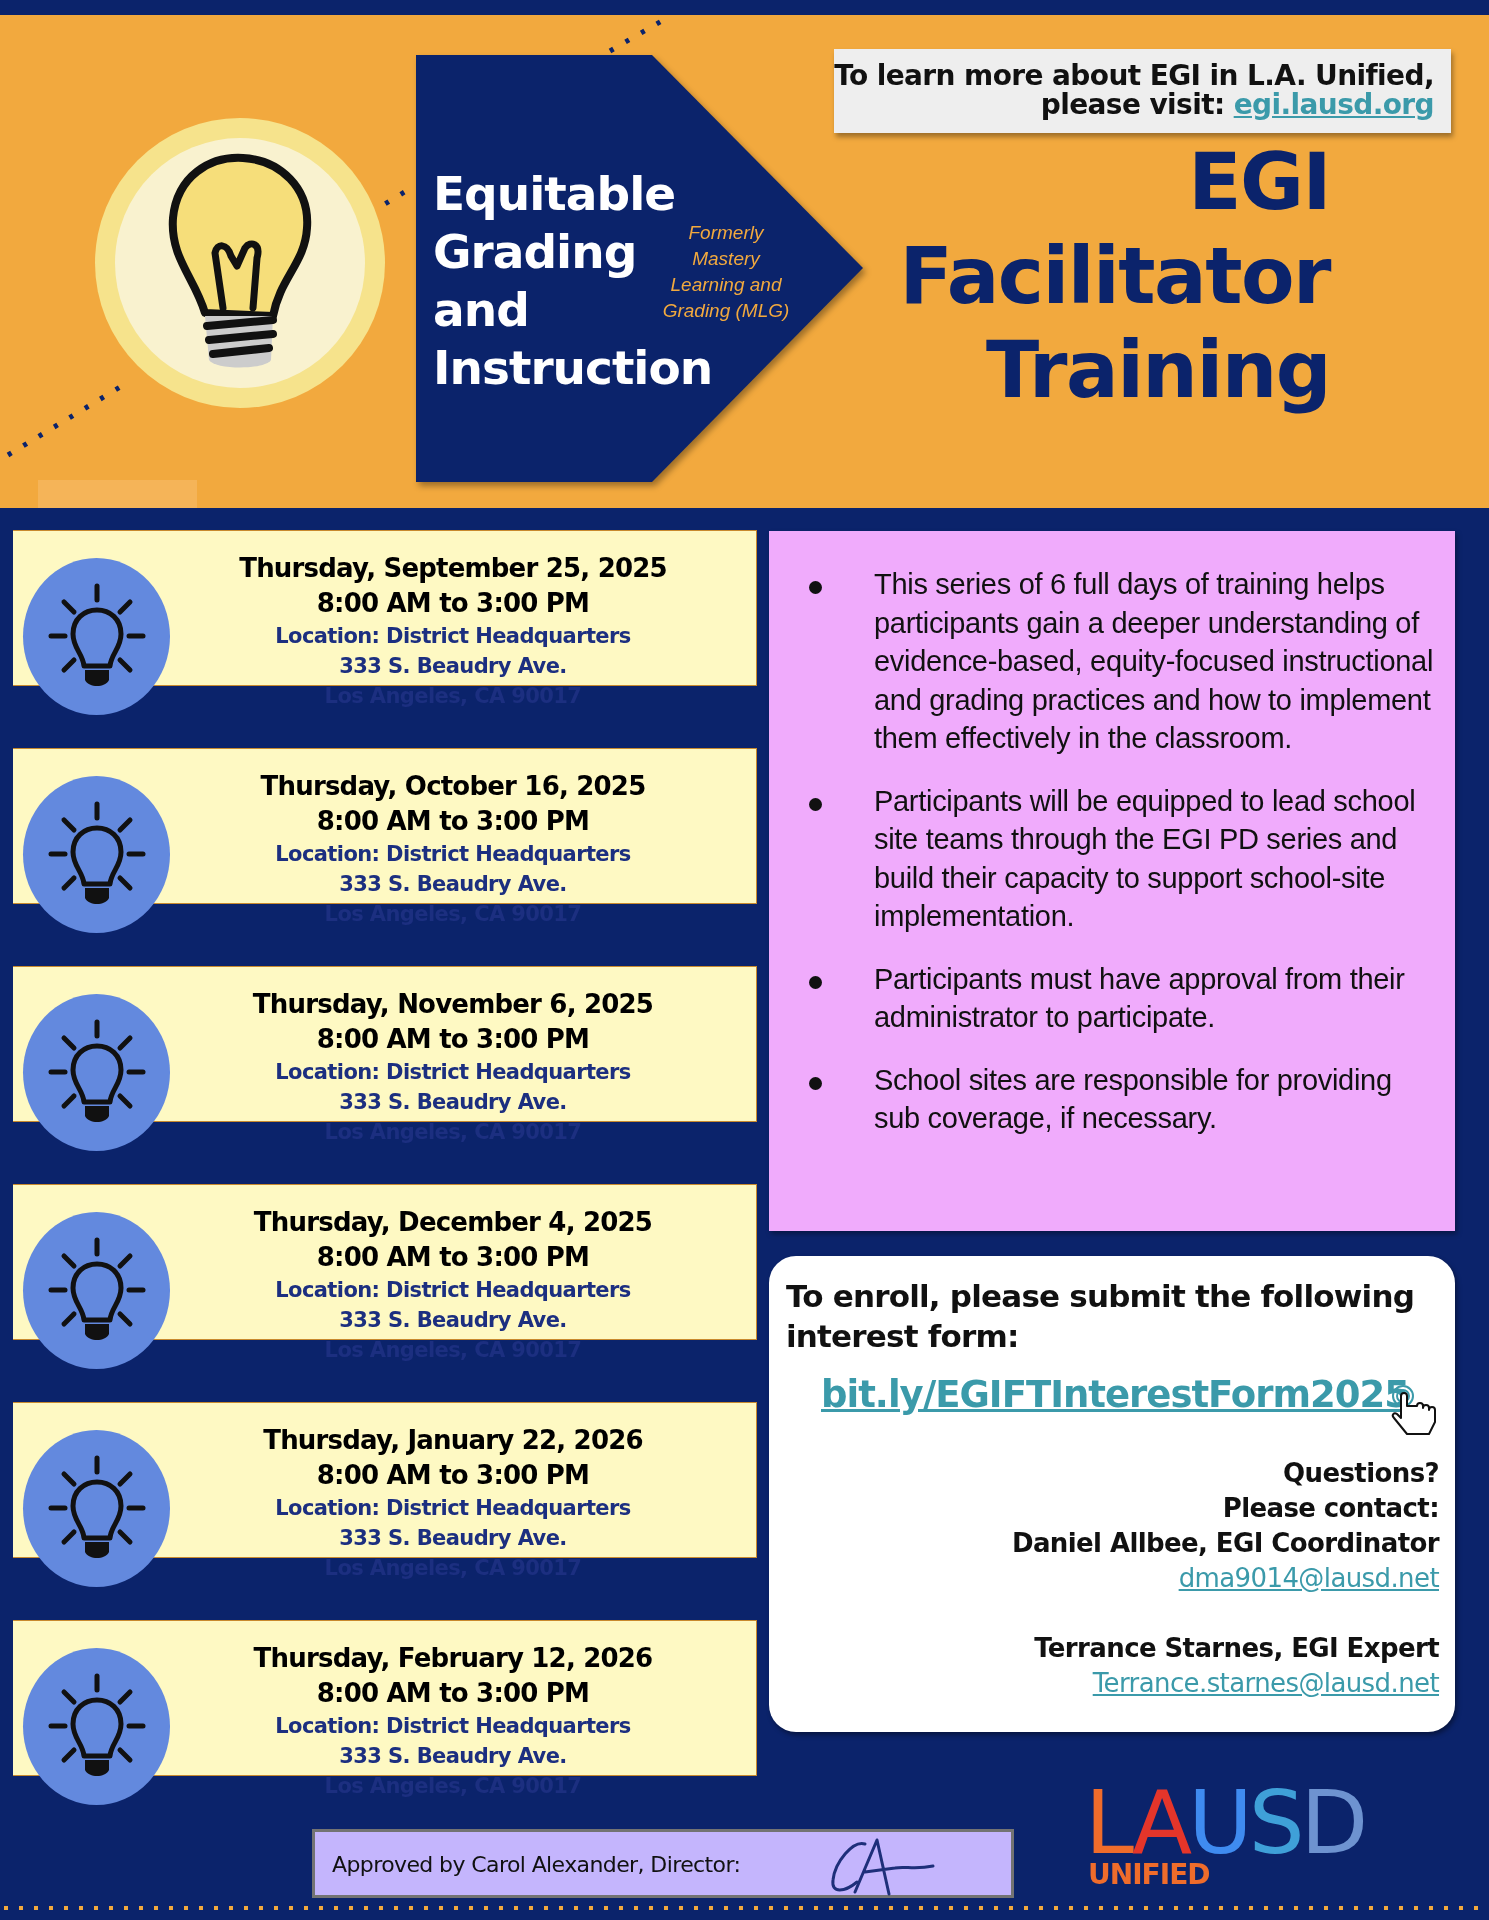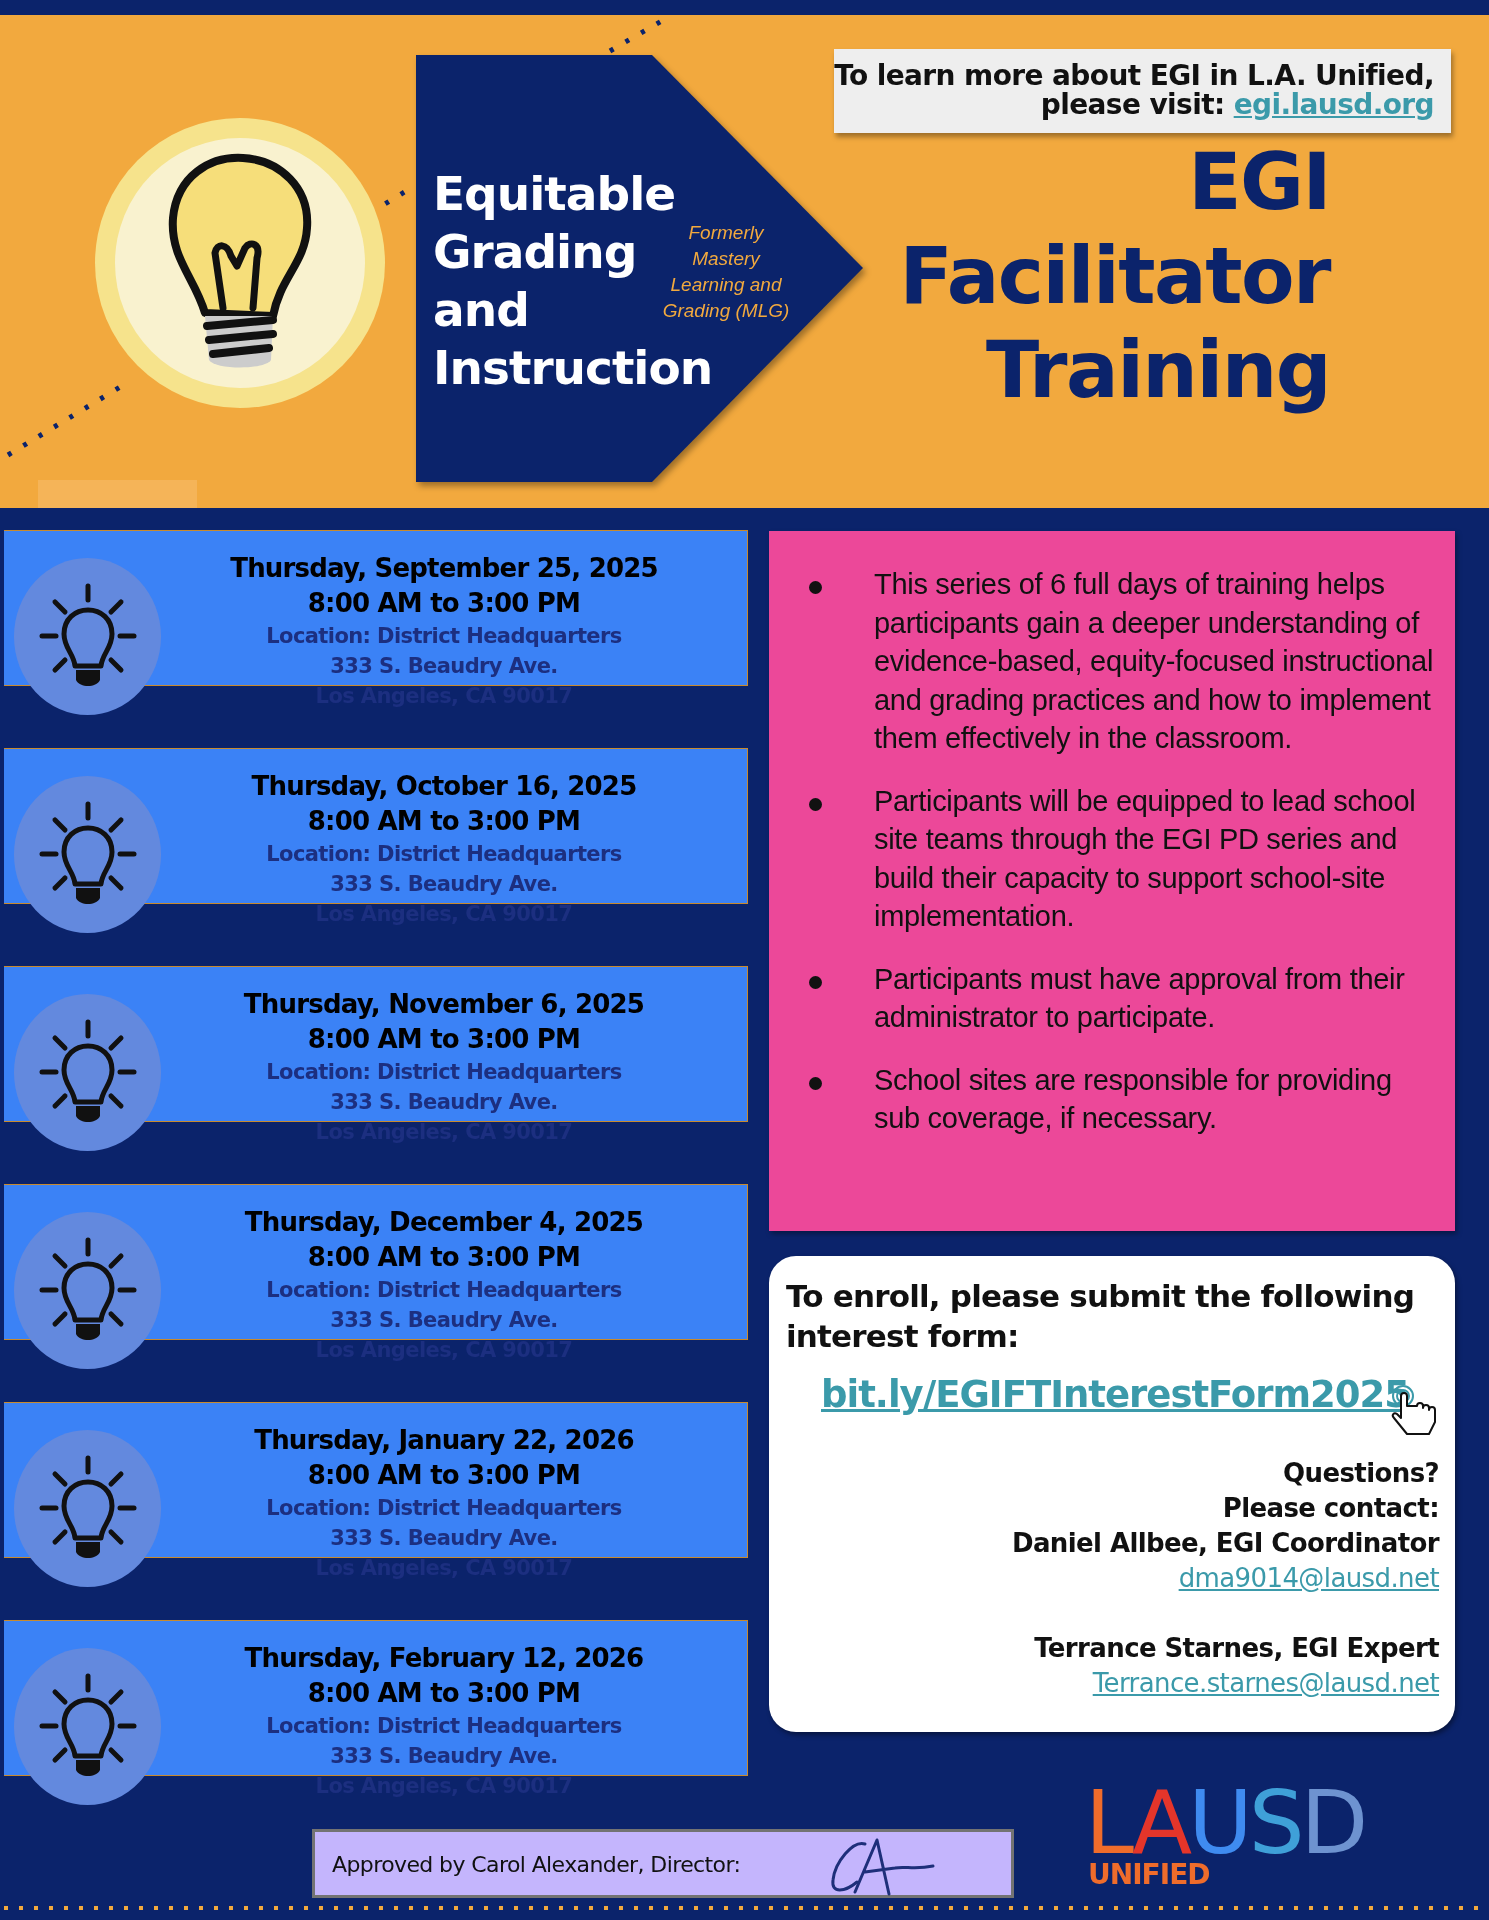--- a/index.html
+++ b/index.html
@@ -49,38 +49,38 @@
   .infobox a { color: #3b9aaa; text-decoration: underline; }
 
   .main-title {
     left: 860px; top: 120px; width: 470px; text-align: right;
     color: #0b236b; font-weight: bold; font-size: 78px; line-height: 94px;
     font-family: "DejaVu Sans", sans-serif; letter-spacing: -1.5px;
   }
 
   
   .card {
-    left: 4px; width: 744px; height: 156px; background: #3b82f6;
+    left: 13px; width: 744px; height: 156px; background: #fef9c3;
     border: 1px solid #c88a2e; border-left: none;
   }
   .card-icon {
     position: absolute; left: 10px; top: 27px; width: 147px; height: 157px; border-radius: 50%;
     background: #6389de; display: flex; align-items: center; justify-content: center;
   }
   .card-text {
     position: absolute; left: 180px; top: 20px; width: 520px; text-align: center;
     font-family: "DejaVu Sans", sans-serif;
   }
   .card-date { font-weight: bold; font-size: 26px; line-height: 35px; color: #000; letter-spacing: -0.8px; }
   .card-time { font-weight: bold; font-size: 26px; line-height: 35px; color: #000; letter-spacing: -0.8px; }
   .card-loc { font-weight: bold; font-size: 21px; line-height: 30px; color: #1c2f80; letter-spacing: -0.6px; }
 
   
   .descbox {
-    left: 769px; top: 531px; width: 686px; height: 700px; background: #ec4899;
+    left: 769px; top: 531px; width: 686px; height: 700px; background: #f0abfc;
     box-shadow: 2px 3px 5px rgba(0,0,0,0.35);
     padding: 34px 16px 0 40px;
   }
   .descbox ul { list-style: none; }
   .descbox li {
     position: relative; padding-left: 65px; margin-bottom: 24px;
     font-size: 29px; line-height: 38.5px; color: #111; letter-spacing: -0.3px;
     font-family: "Liberation Sans", sans-serif;
   }
   .descbox li .bullet {

